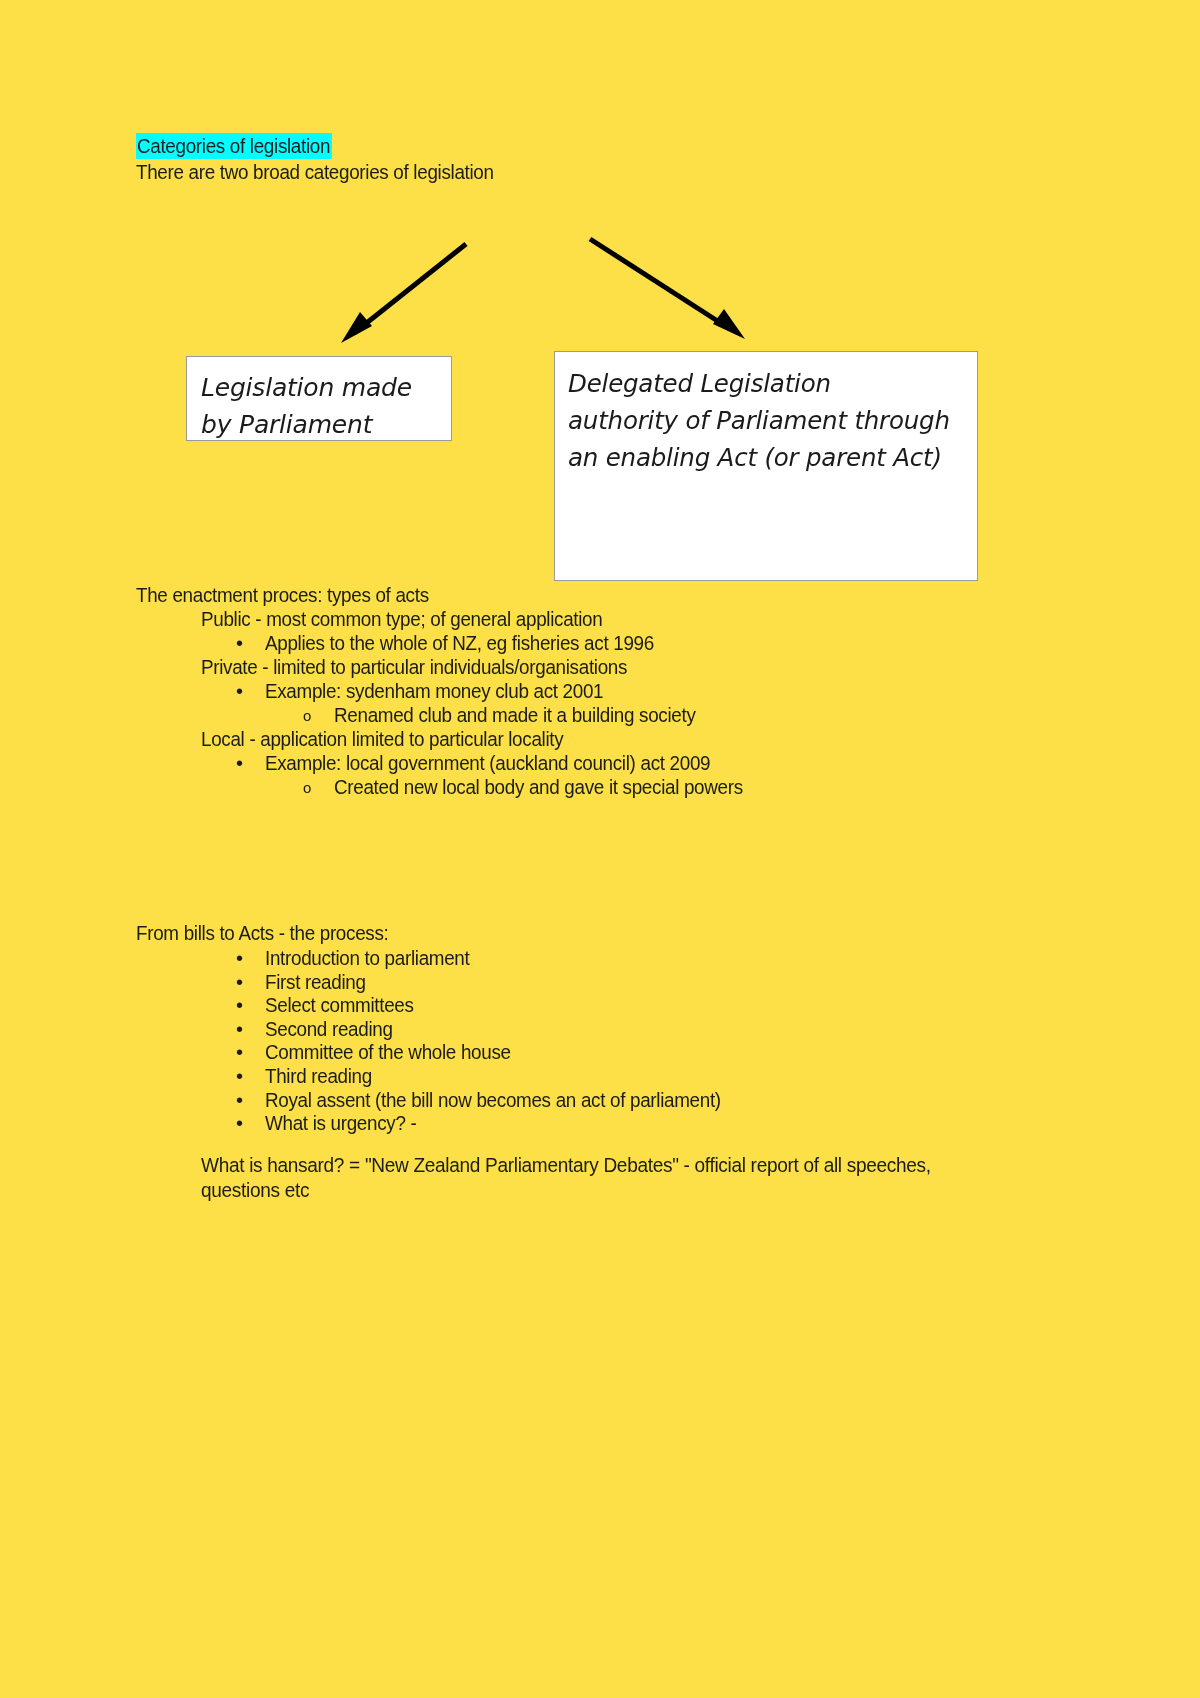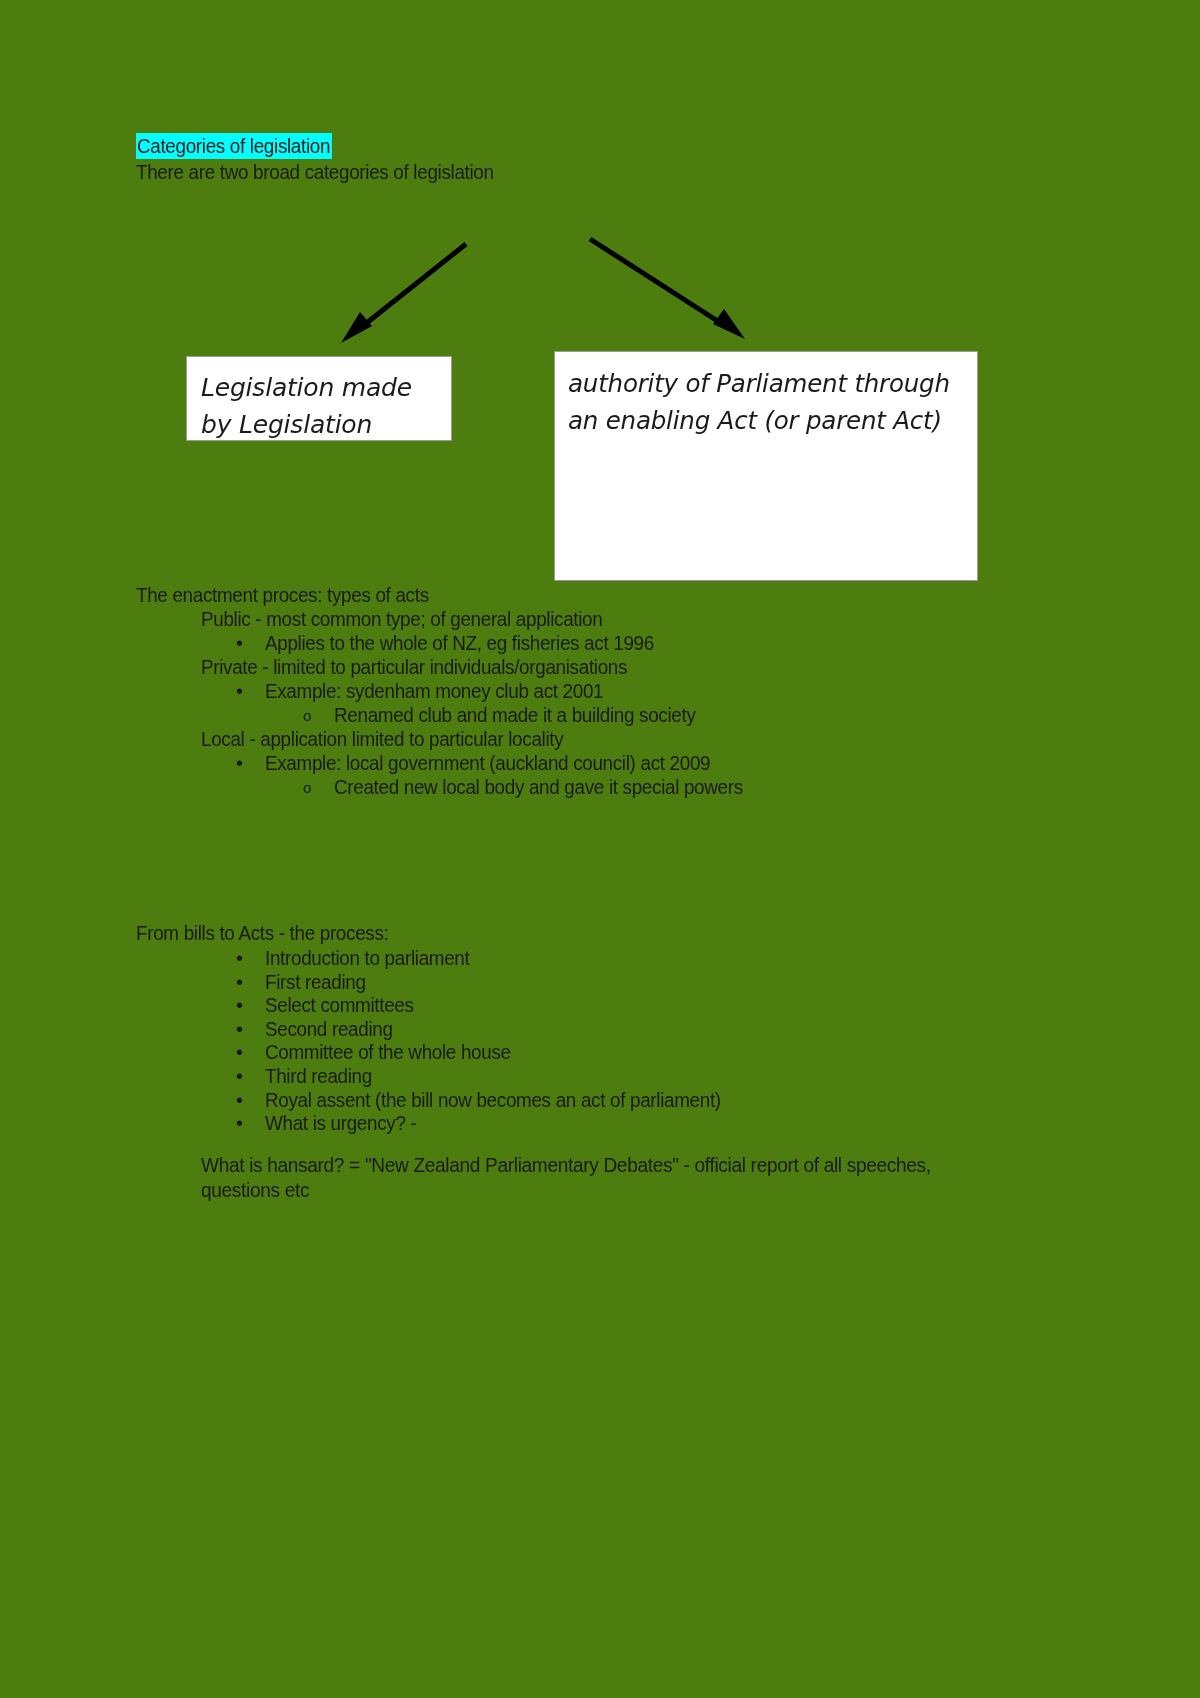--- a/index.html
+++ b/index.html
@@ -4,21 +4,21 @@
 <style>
   html, body {
     margin: 0;
     padding: 0;
     background: #ffffff;
   }
   .page {
     position: relative;
     width: 1200px;
     height: 1698px;
-    background: #4d7c0f;
+    background: #fde047;
     font-family: "Liberation Sans", "DejaVu Sans", sans-serif;
     color: #1a1a1a;
     overflow: hidden;
   }
 
   
   .txt {
     position: absolute;
     font-size: 20.5px;
     line-height: 24px;
@@ -134,24 +134,25 @@
       </g>
 
       <g>
         <path d="M 574,14 L 714,104" stroke="#000000" stroke-width="5" fill="none" stroke-linecap="butt"></path>
         <path d="M 729,114 L 697,99 L 708,84 Z" fill="#000000"></path>
       </g>
     </svg>
 
     <div class="box" id="box-parliament">
       <span class="line">Legislation made</span>
-      <span class="line">by Legislation</span>
+      <span class="line">by Parliament</span>
     </div>
 
     <div class="box" id="box-delegated">
+      <span class="line">Delegated Legislation</span>
       <span class="line">authority of Parliament through</span>
       <span class="line">an enabling Act (or parent Act)</span>
     </div>
   </div>
 
   <div class="txt lvl0" style="top:583px;">The enactment proces: types of acts</div>
 
   <div id="enactment-list">
       <div class="b-text" style="left: 201px; top: 607px;">Public - most common type; of general application</div>
       <div class="bullet-dot" style="left: 236px; top: 632px;">•</div>

